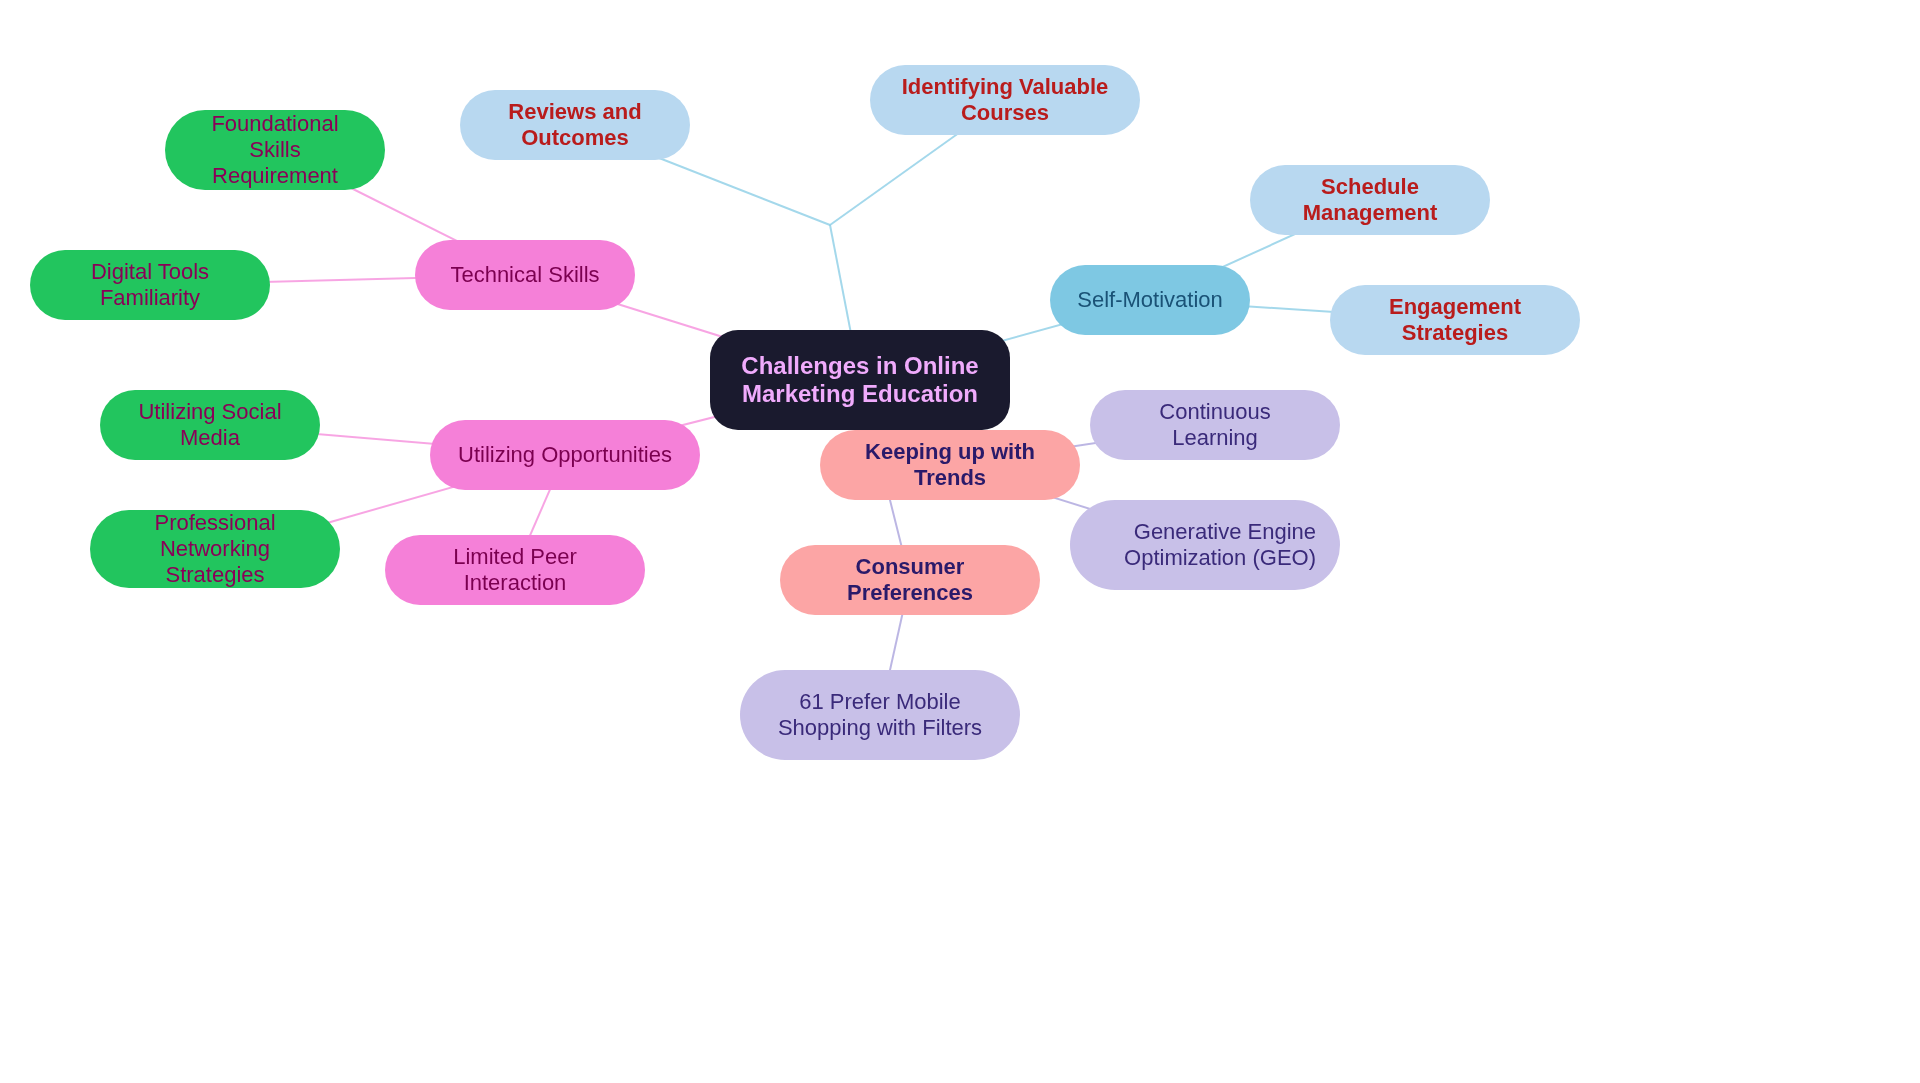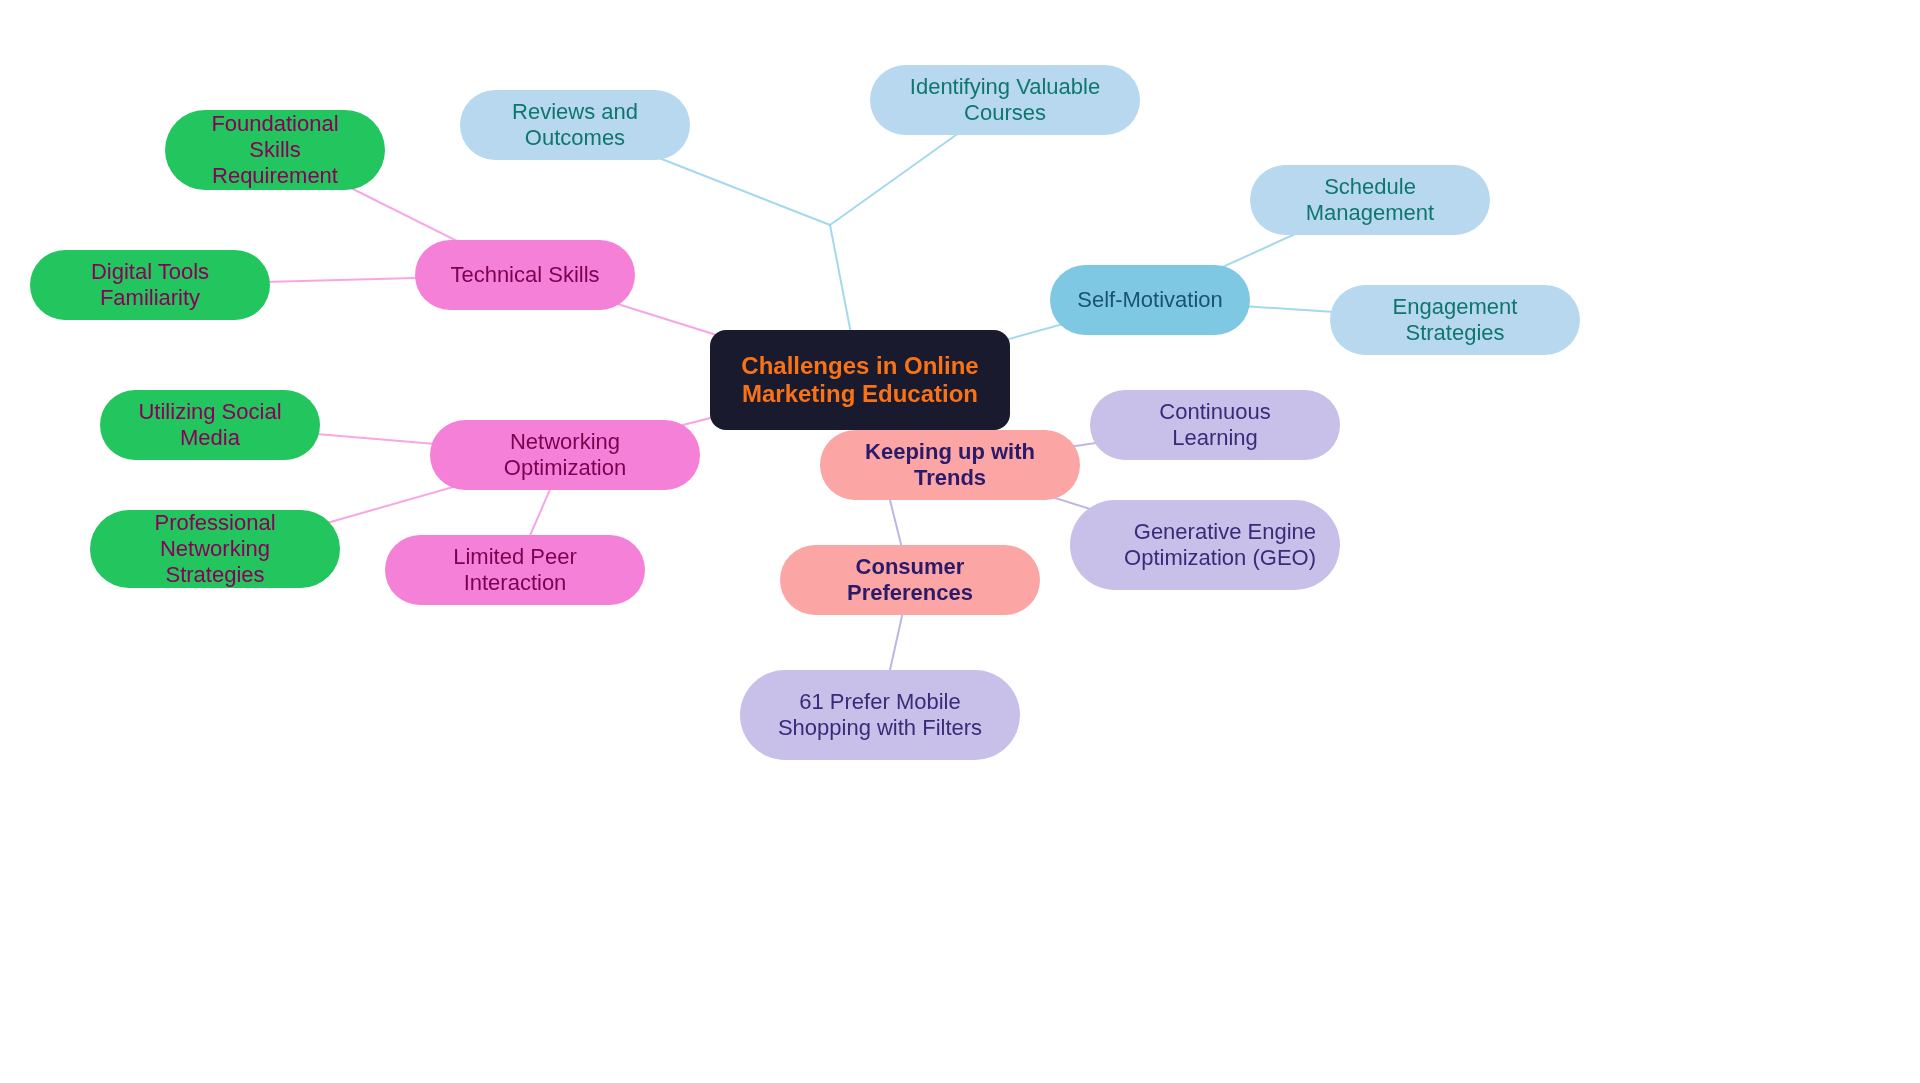--- a/index.html
+++ b/index.html
@@ -30,31 +30,32 @@
       align-items: center;
       justify-content: center;
       text-align: center;
       font-size: 22px;
       font-weight: 500;
       padding: 14px 24px;
       cursor: default;
     }
     .node-center {
       background: #1a1a2e;
-      color: #f97316;
+      color: #f0abfc;
       font-size: 24px;
       font-weight: 600;
-      border-radius: 16px;
+      border-radius: 28px;
       width: 300px;
       height: 100px;
     }
     .node-blue {
       background: #b8d8f0;
-      color: #0f766e;
+      color: #b91c1c;
       border: none;
+      font-weight: bold;
     }
     .node-blue-dark {
       background: #7ec8e3;
       color: #1a5276;
       border: none;
     }
     .node-pink {
       background: #22c55e;
       color: #8b0057;
       border: none;
@@ -102,21 +103,21 @@
     </svg>
 <div class="node node-center" style="left: 710px; top: 330px; width: 300px; height: 100px;">Challenges in Online Marketing Education</div>
     <div class="node node-pink-dark" style="left: 415px; top: 240px; width: 220px; height: 70px;">Technical Skills</div>
     <div class="node node-pink" style="left: 165px; top: 110px; width: 220px; height: 80px;">Foundational Skills Requirement</div>
     <div class="node node-pink" style="left: 30px; top: 250px; width: 240px; height: 70px;">Digital Tools Familiarity</div>
     <div class="node node-blue" style="left: 460px; top: 90px; width: 230px; height: 70px;">Reviews and Outcomes</div>
     <div class="node node-blue" style="left: 870px; top: 65px; width: 270px; height: 70px;">Identifying Valuable Courses</div>
     <div class="node node-blue-dark" style="left: 1050px; top: 265px; width: 200px; height: 70px;">Self-Motivation</div>
     <div class="node node-blue" style="left: 1250px; top: 165px; width: 240px; height: 70px;">Schedule Management</div>
     <div class="node node-blue" style="left: 1330px; top: 285px; width: 250px; height: 70px;">Engagement Strategies</div>
-    <div class="node node-pink-dark" style="left: 430px; top: 420px; width: 270px; height: 70px;">Networking Optimization</div>
+    <div class="node node-pink-dark" style="left: 430px; top: 420px; width: 270px; height: 70px;">Utilizing Opportunities</div>
     <div class="node node-pink" style="left: 100px; top: 390px; width: 220px; height: 70px;">Utilizing Social Media</div>
     <div class="node node-pink" style="left: 90px; top: 510px; width: 250px; height: 78px;">Professional Networking Strategies</div>
     <div class="node node-pink-dark" style="left: 385px; top: 535px; width: 260px; height: 70px;">Limited Peer Interaction</div>
     <div class="node node-purple-dark" style="left: 820px; top: 430px; width: 260px; height: 70px;">Keeping up with Trends</div>
     <div class="node node-purple" style="left: 1090px; top: 390px; width: 250px; height: 70px;">Continuous Learning</div>
     <div class="node node-purple" style="left: 1070px; top: 500px; width: 270px; height: 90px; text-align: right;">Generative Engine Optimization (GEO)</div>
     <div class="node node-purple-dark" style="left: 780px; top: 545px; width: 260px; height: 70px;">Consumer Preferences</div>
     <div class="node node-purple" style="left: 740px; top: 670px; width: 280px; height: 90px;">61 Prefer Mobile Shopping with Filters</div>
   </div>
 

